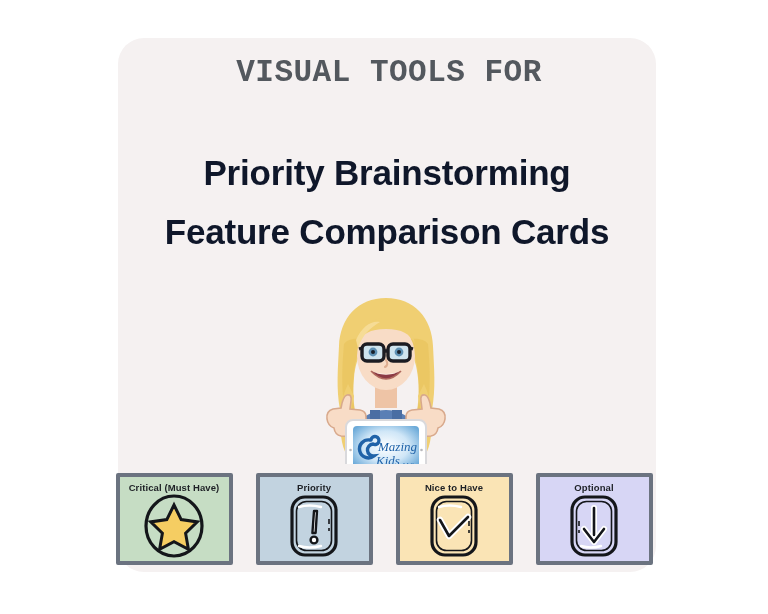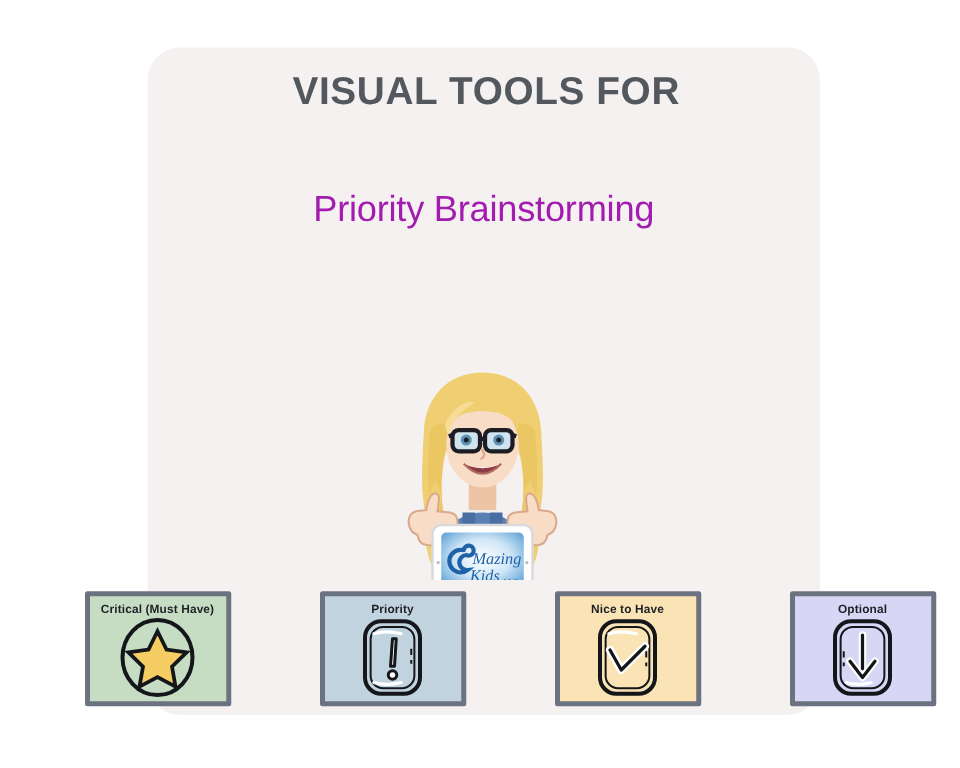--- a/index.html
+++ b/index.html
@@ -26,40 +26,41 @@
     border-radius: 26px;
   }
 
   
   #title-block {
     position: absolute;
     left: 118px;
     top: 54px;
     width: 542px;
     text-align: center;
+    font-family: Liberation Mono, monospace;
   }
   .title-line {
     font-size: 31px;
     font-weight: bold;
     letter-spacing: 0.5px;
     color: #53585e;
     line-height: 1.22;
   }
 
   #subtitle-block {
     position: absolute;
     left: 118px;
     top: 144px;
     width: 538px;
     text-align: center;
   }
   .sub-line {
-    font-size: 29px;
-    font-weight: normal;
-    color: #a21caf;
+    font-size: 35px;
+    font-weight: bold;
+    color: #0f172a;
     line-height: 1.68;
     letter-spacing: -0.2px;
   }
 
   
   #avatar {
     position: absolute;
     left: 318px;
     top: 292px;
     width: 136px;
@@ -82,21 +83,20 @@
     width: 117px;
     height: 92px;
     box-sizing: border-box;
     border: 4px solid #6b7380;
     border-radius: 2px;
     display: flex;
     flex-direction: column;
     align-items: center;
     position: relative;
     overflow: hidden;
-    margin-left: 48px;
   }
   .card-label {
     font-size: 9.5px;
     font-weight: bold;
     color: #1d2025;
     margin-top: 5px;
     letter-spacing: 0.1px;
     white-space: nowrap;
   }
   .card-icon {
@@ -112,20 +112,21 @@
 <body>
 
 <div id="panel"></div>
 
 <div id="title-block">
   <div class="title-line">VISUAL TOOLS FOR</div>
 </div>
 
 <div id="subtitle-block">
   <div class="sub-line">Priority Brainstorming</div>
+  <div class="sub-line">Feature Comparison Cards</div>
 </div>
 
 <div id="avatar">
   <svg viewBox="0 0 136 172" width="136" height="172">
     <defs>
       <radialGradient id="tabGrad" cx="50%" cy="45%" r="62%">
         <stop offset="0%" stop-color="#ffffff"></stop>
         <stop offset="55%" stop-color="#cfe6f7"></stop>
         <stop offset="100%" stop-color="#6aa9d8"></stop>
       </radialGradient>

